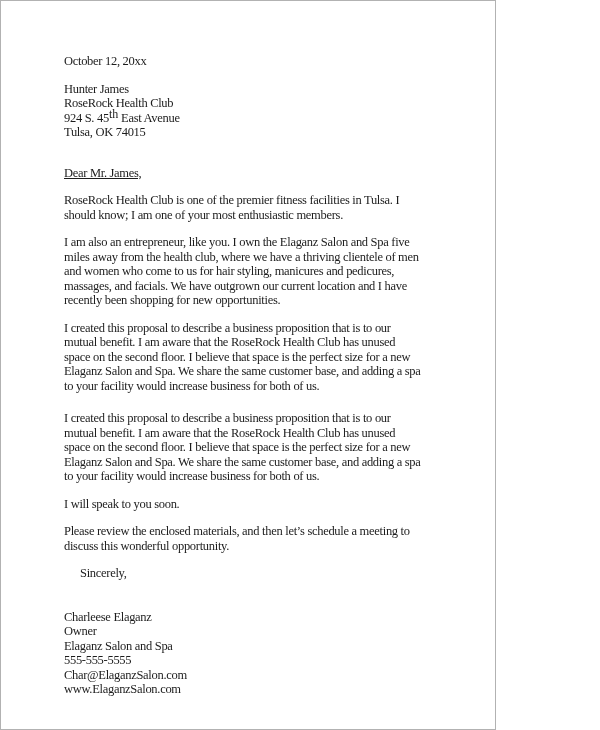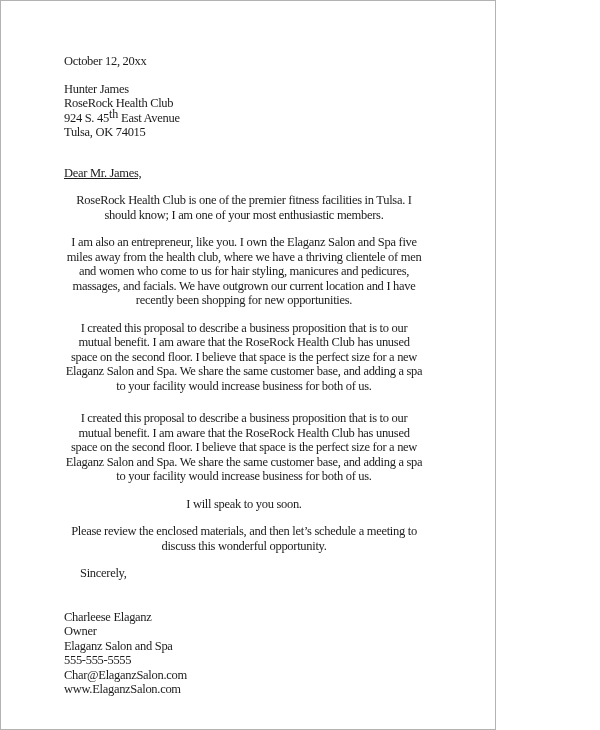--- a/index.html
+++ b/index.html
@@ -30,21 +30,20 @@
   }
   .recipient-block {
     margin: 0 0 26px 0;
   }
   .salutation {
     margin: 0 0 13px 0;
     text-decoration: underline;
   }
   .para {
     margin: 0 11px 13px 0;
-    text-align: center;
   }
   .para-repeat {
     margin-top: 18px;
   }
   .closing {
     margin: 0 0 29px 16px;
   }
   .signature-block {
     margin: 0;
   }

